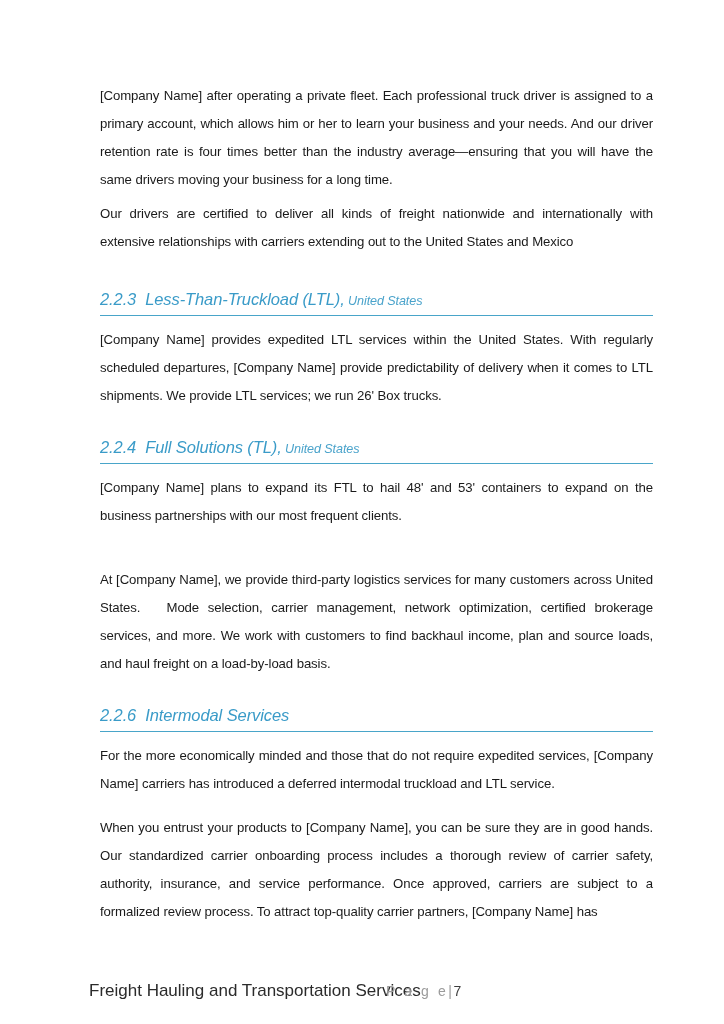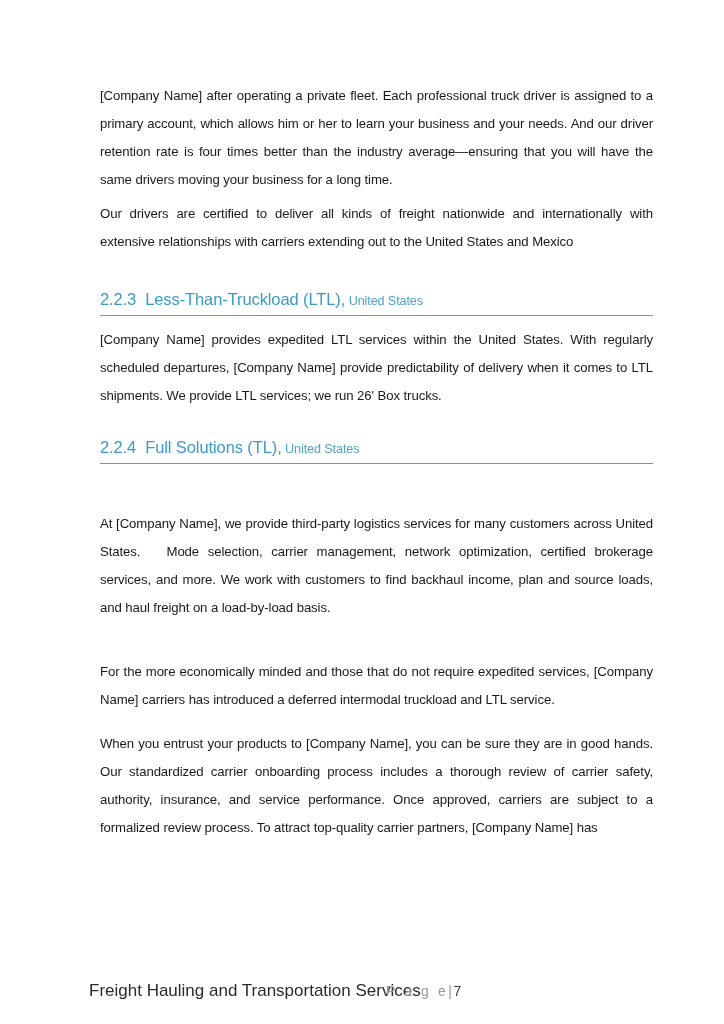--- a/index.html
+++ b/index.html
@@ -46,20 +46,21 @@
 
   .gap-sm { height: 10px; }
   .gap-md { height: 26px; }
   .gap-lg { height: 32px; }
   .gap-xs { height: 6px; }
 
   
   .heading-block {
     margin: 0;
     padding: 0;
+    font-style: italic;
   }
   .heading {
     font-family: "Liberation Sans", "DejaVu Sans", sans-serif;
     color: #3a9bc8;
     font-size: 16.5px;
     line-height: 22px;
     letter-spacing: -0.1px;
     white-space: nowrap;
     padding-bottom: 3px;
   }
@@ -150,30 +151,37 @@
 
     <div class="heading-block">
       <div class="heading">
         <span class="num">2.2.4</span><span class="title">Full Solutions (TL),</span><span class="subtitle"> United States</span>
       </div>
       <div class="heading-rule"></div>
     </div>
 
     <div class="gap-sm"></div>
 
+    <p class="para">[Company Name] plans to expand its FTL to hail 48' and 53' containers to expand on the business partnerships with our most frequent clients.</p>
 
     <div class="gap-md"></div>
 
 
     <div class="gap-sm"></div>
 
     <p class="para">At [Company Name], we provide third-party logistics services for many customers across United States.   Mode selection, carrier management, network optimization, certified brokerage services, and more. We work with customers to find backhaul income, plan and source loads, and haul freight on a load-by-load basis.</p>
 
     <div class="gap-md"></div>
 
+    <div class="heading-block">
+      <div class="heading">
+        <span class="num">2.2.6</span><span class="title">Intermodal Services</span><span class="subtitle"></span>
+      </div>
+      <div class="heading-rule"></div>
+    </div>
 
     <div class="gap-sm"></div>
 
     <p class="para">For the more economically minded and those that do not require expedited services, [Company Name] carriers has introduced a deferred intermodal truckload and LTL service.</p>
 
     <div class="gap-xs"></div>
 
 
     <div class="gap-sm"></div>
 

